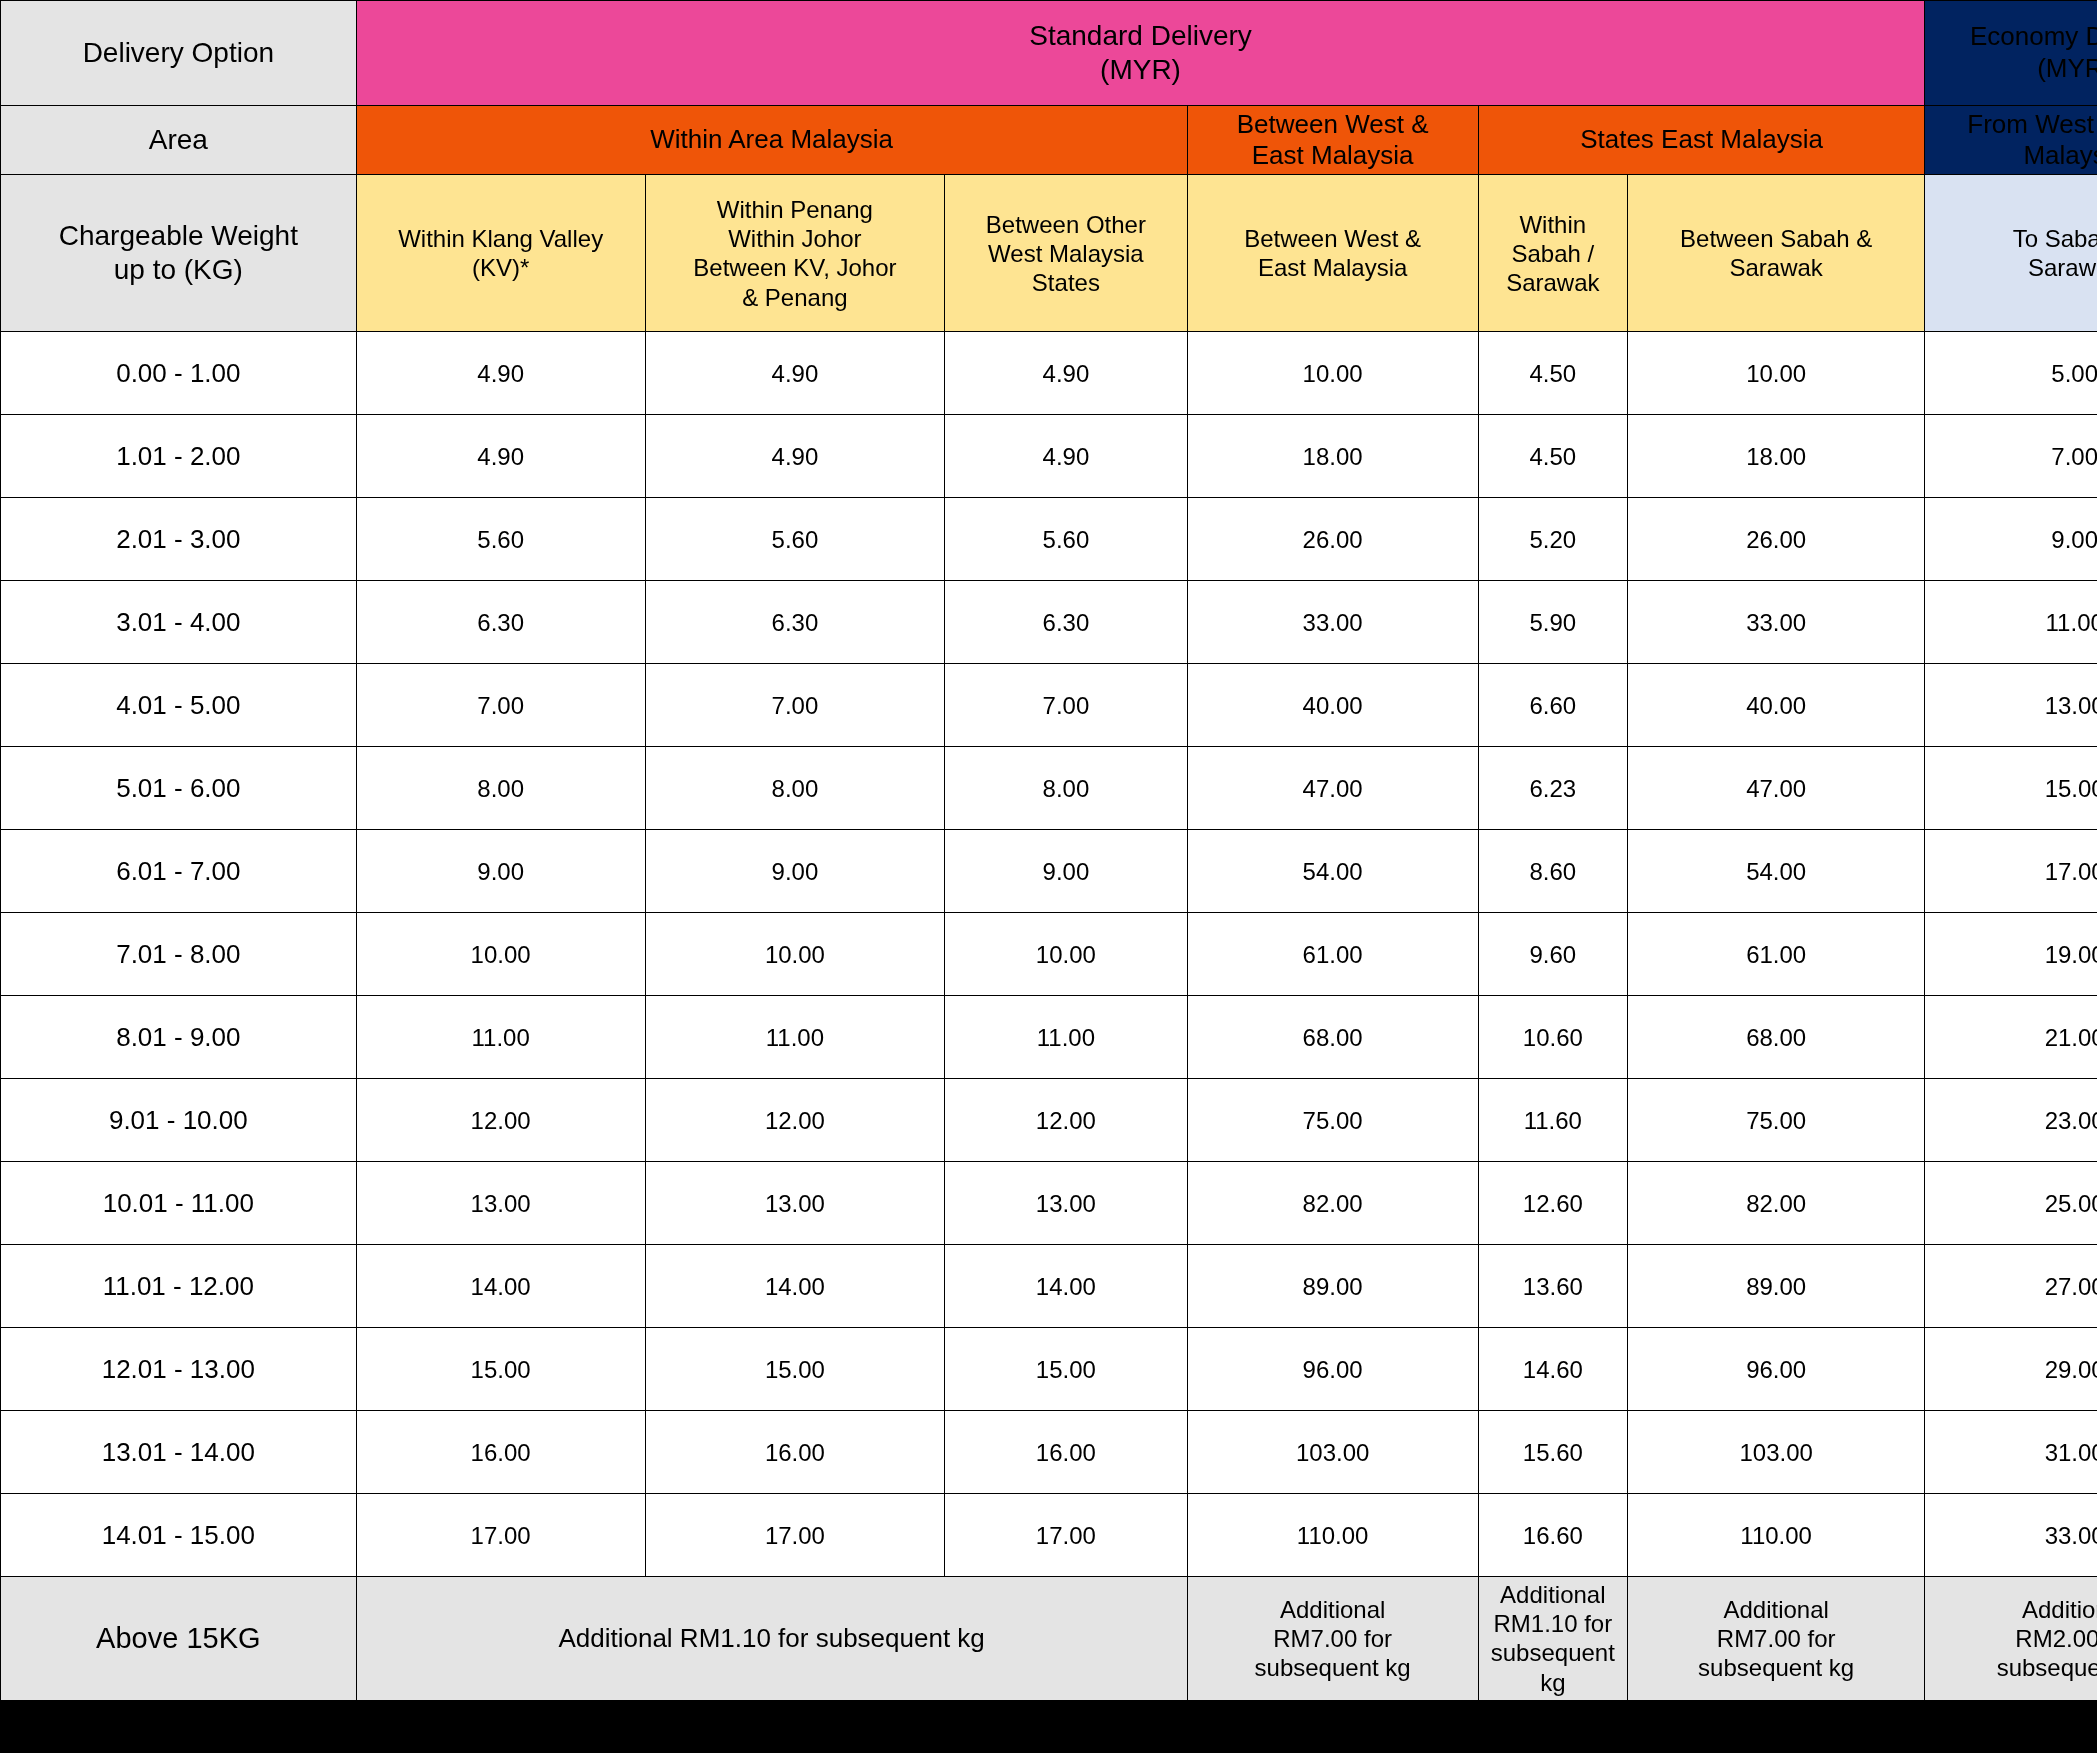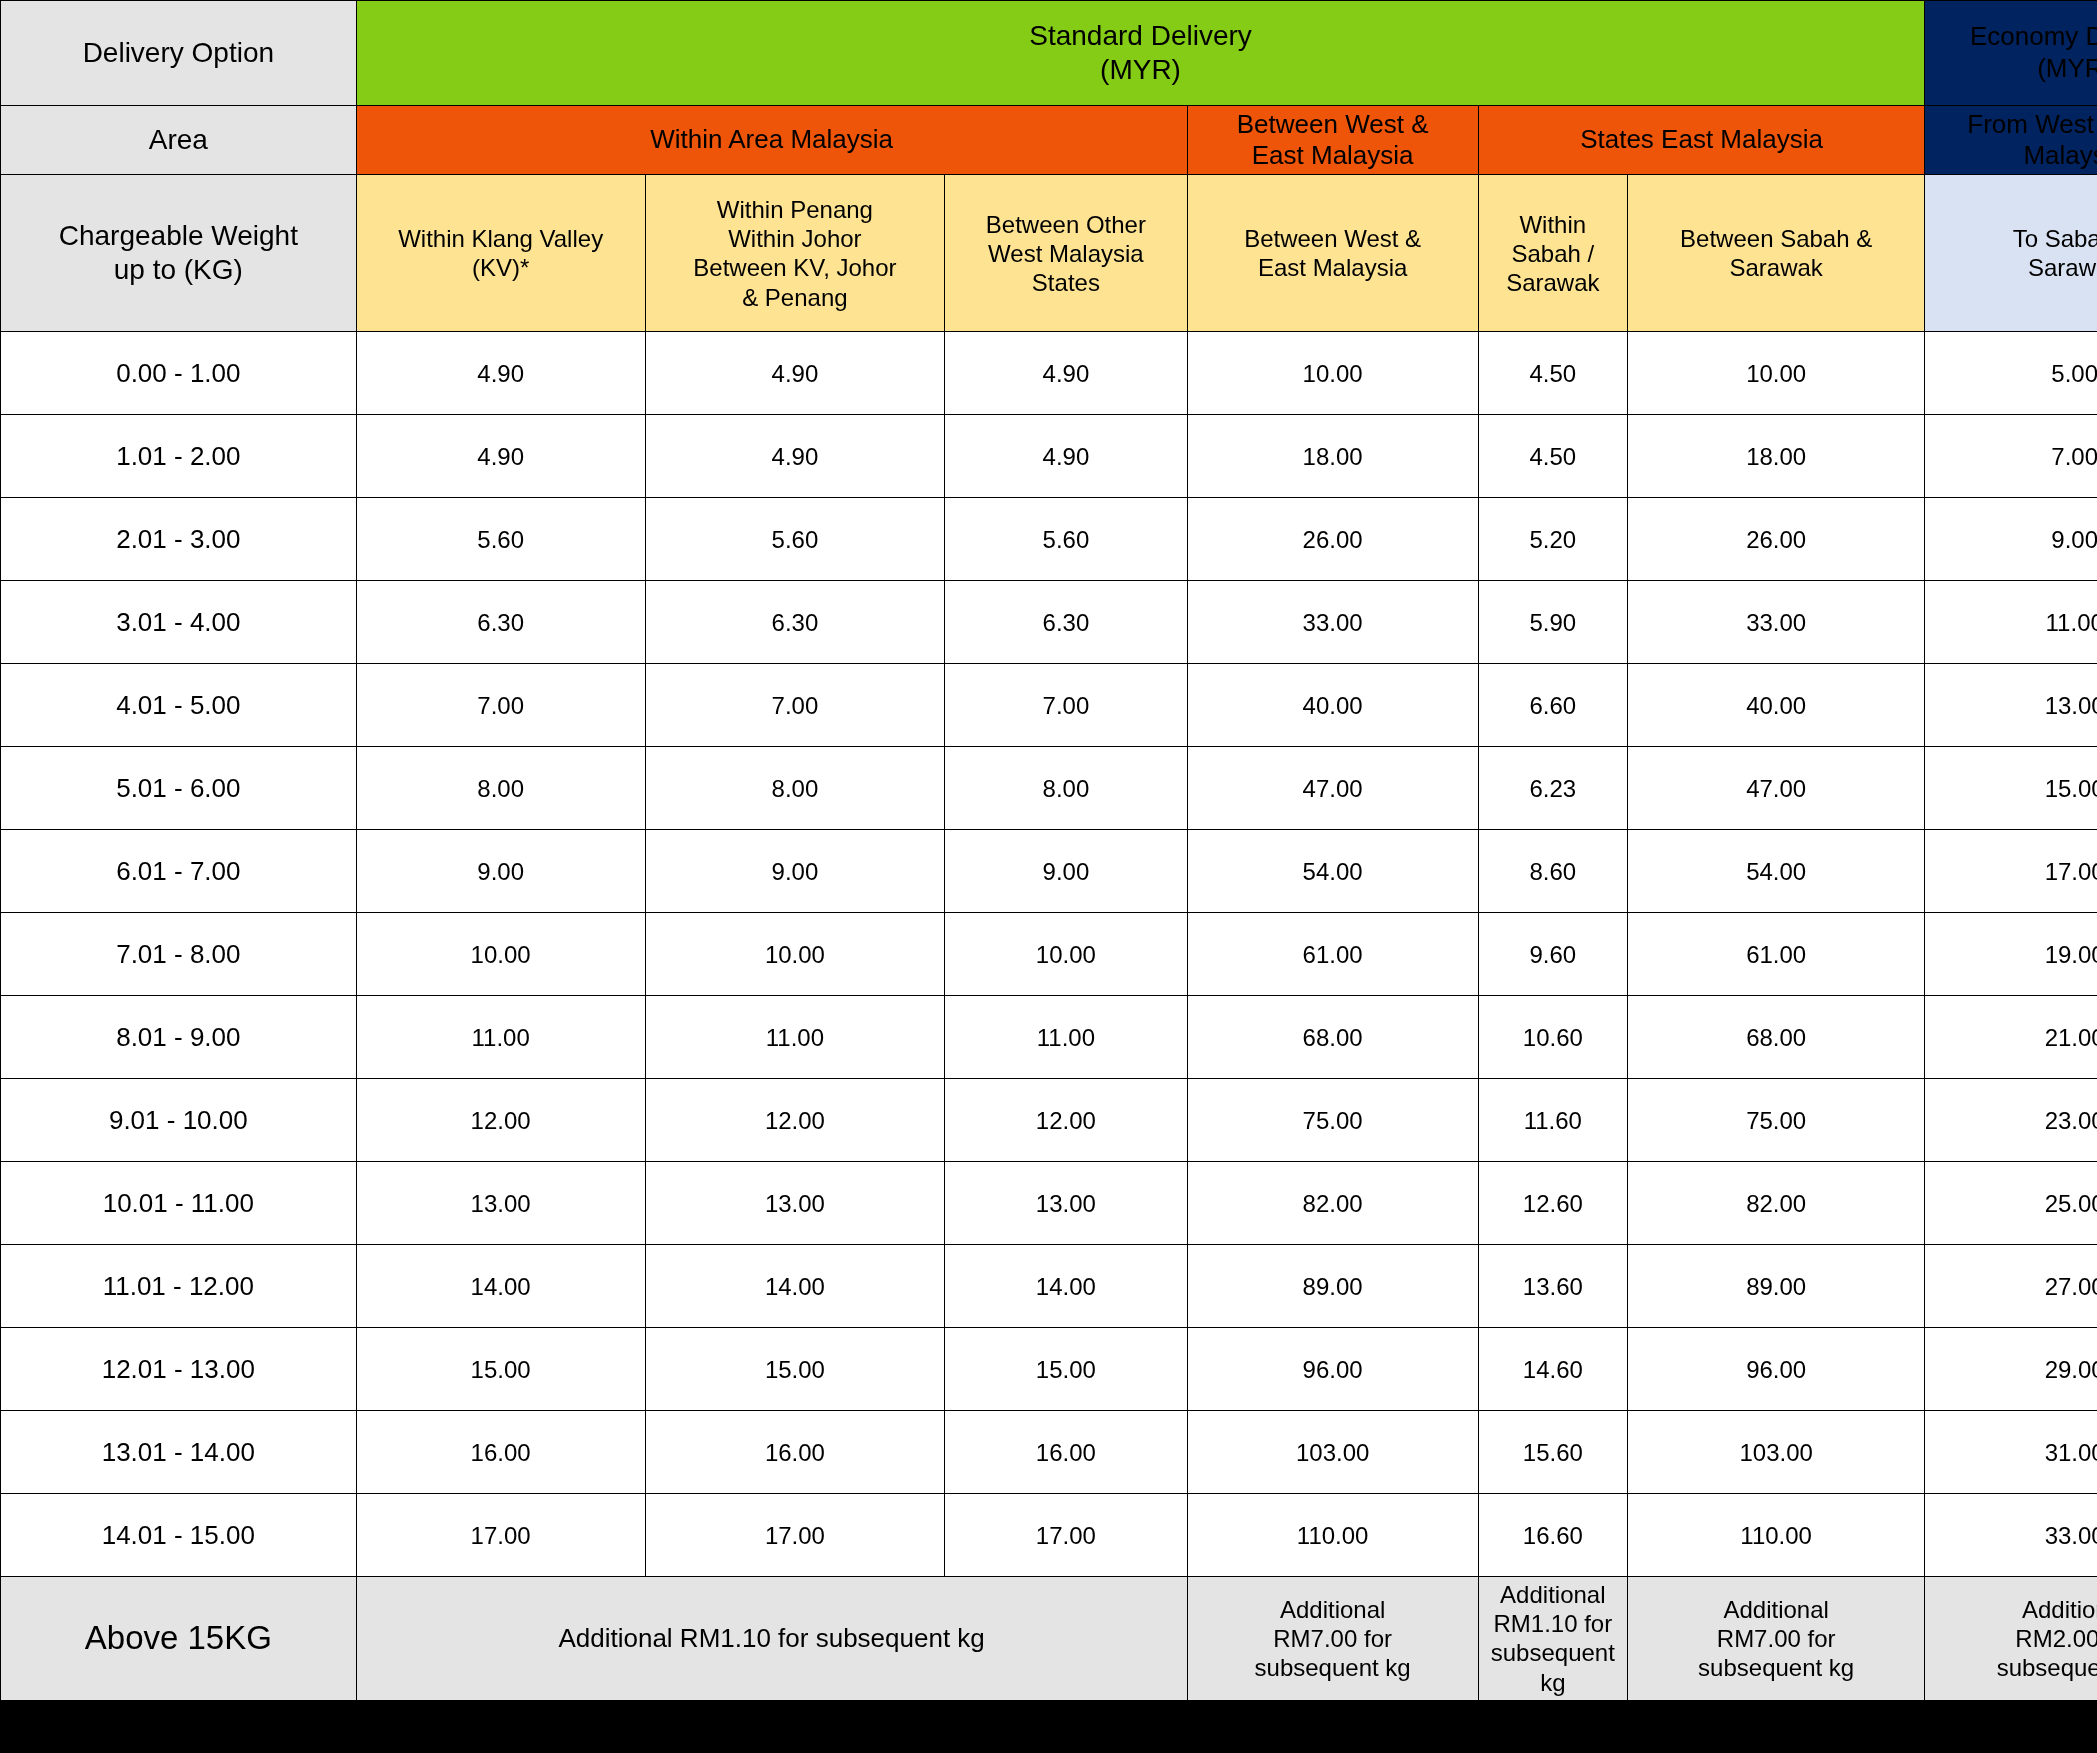--- a/index.html
+++ b/index.html
@@ -53,21 +53,21 @@
   col.c-bsabah  { width: 281px; }
   col.c-econ    { width: 283px; }
 
   
   .hdr-gray {
     background: #e4e4e4;
     font-weight: bold;
     font-size: 28px;
   }
   .hdr-orange {
-    background: #84cc16;
+    background: #ec4899;
     color: #ffffff;
     font-weight: bold;
     font-size: 28px;
   }
   .hdr-navy {
     background: #012360;
     color: #ffffff;
     font-weight: bold;
     font-size: 26px;
   }
@@ -101,21 +101,21 @@
     font-size: 24px;
     background: #ffffff;
   }
 
   
   tr.footer-row > * {
     height: 96px;
     background: #e4e4e4;
     font-weight: bold;
   }
-  td.foot-label   { font-size: 33px; margin-top: 7px; }
+  td.foot-label   { font-size: 29px; margin-top: 7px; }
   td.foot-merged  { font-size: 26px; }
   td.foot-extra   { font-size: 24px; }
 </style>
 </head>
 <body>
 
 <div id="rate-table-wrap">
   <table class="rate-table">
     <colgroup>
       <col class="c-weight">

